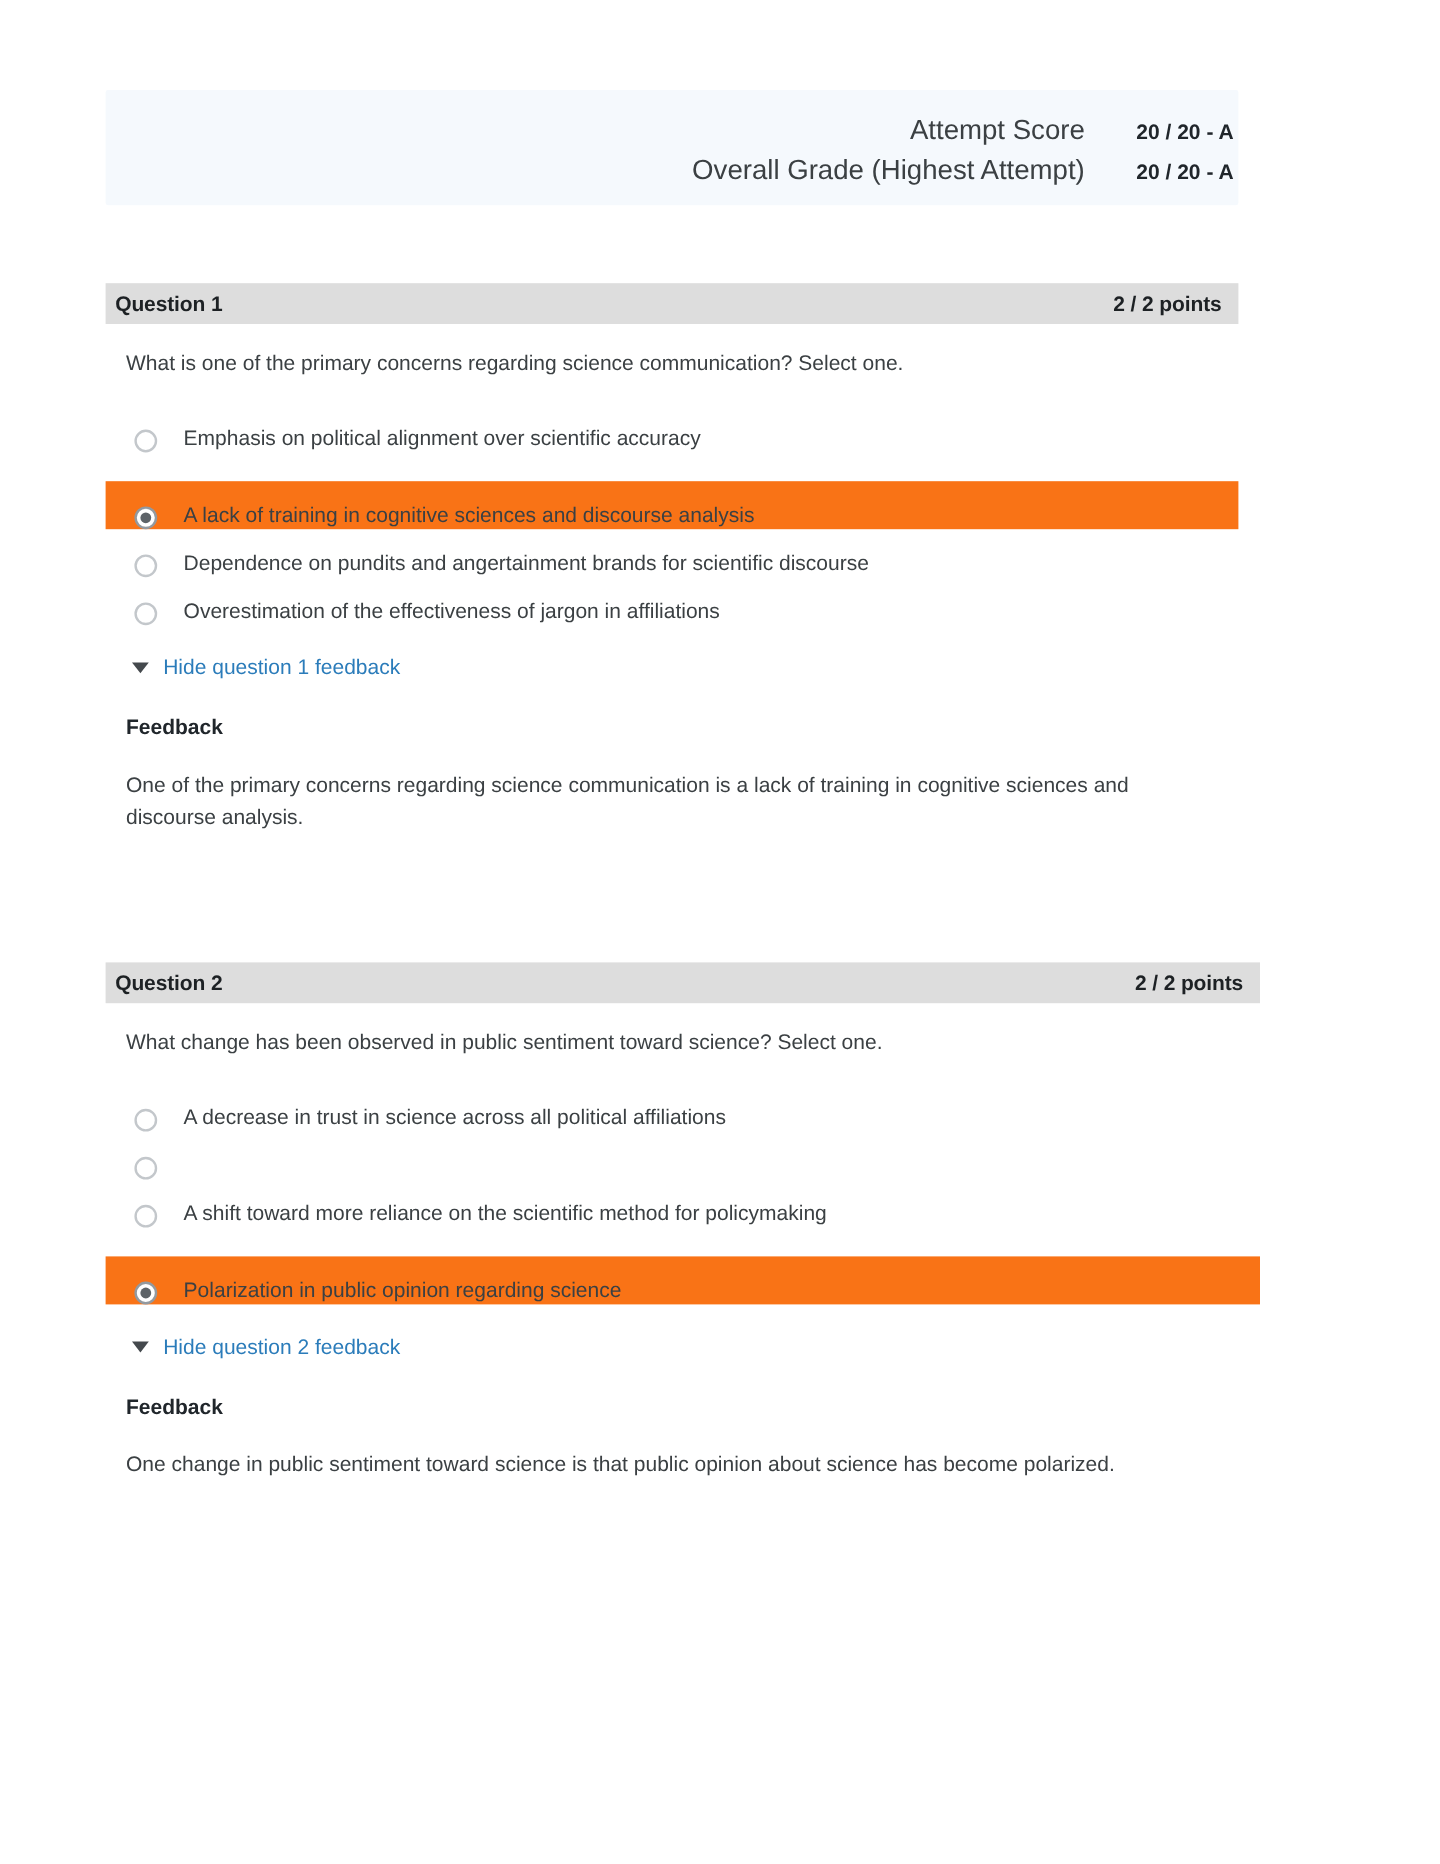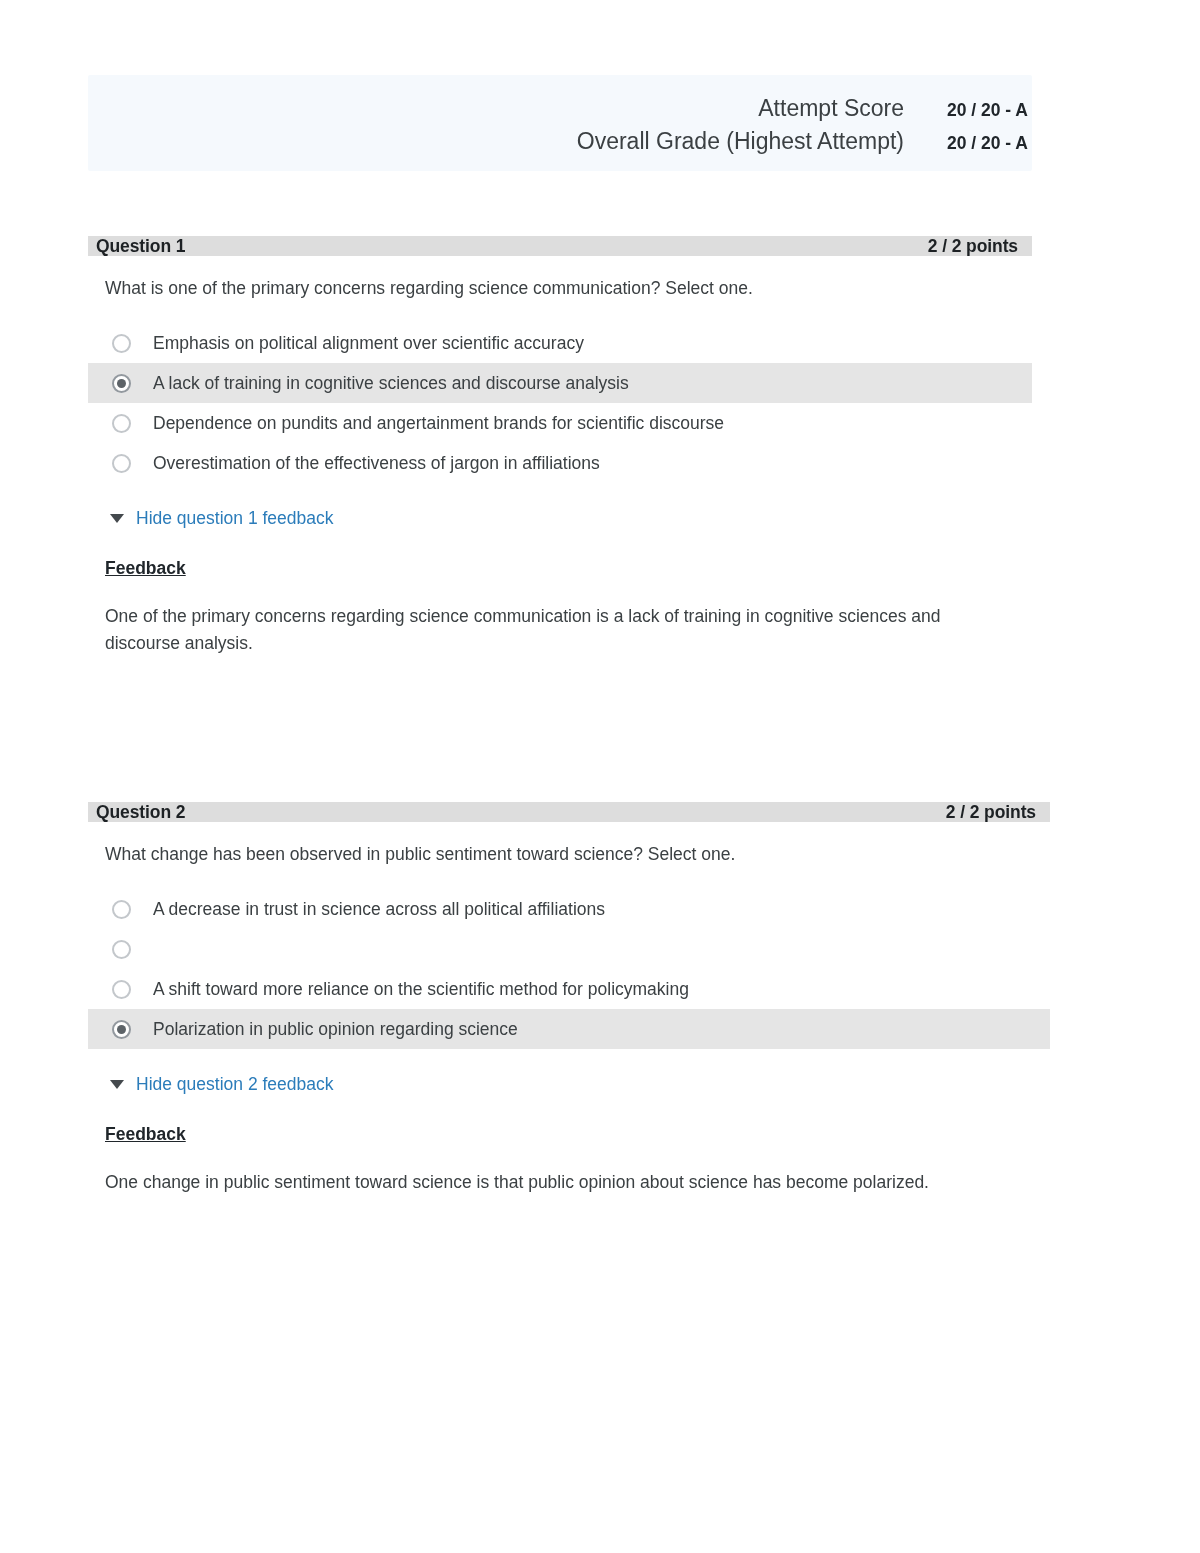--- a/index.html
+++ b/index.html
@@ -61,21 +61,21 @@
     padding-right: 4px;
   }
 
   
   .question {
     position: absolute;
     left: 88px;
   }
   .q-header {
     background: #dddddd;
-    height: 20px;
+    height: 34px;
     display: flex;
     align-items: center;
     justify-content: space-between;
     padding: 0 14px 0 8px;
     box-sizing: border-box;
   }
   .q-title {
     font-size: 17.5px;
     font-weight: 700;
     color: #1d2124;
@@ -94,27 +94,28 @@
     margin-left: 17px;
     line-height: 1.45;
   }
 
   
   .options {
     margin-top: 22px;
   }
   .option {
     display: flex;
-    align-items: center;
+    align-items: flex-end;
     min-height: 40px;
     padding-left: 24px;
     box-sizing: border-box;
   }
   .option.selected {
-    background: #e5e5e5;
+    background: #f97316;
+    margin-top: 24px;
   }
   .radio {
     width: 19px;
     height: 19px;
     border-radius: 50%;
     border: 2px solid #c3c7cb;
     box-sizing: border-box;
     flex: 0 0 auto;
     background: #ffffff;
     position: relative;
@@ -163,21 +164,20 @@
     font-size: 17.5px;
     color: #2b7cba;
     line-height: 1.3;
   }
   .feedback-heading {
     font-size: 17.5px;
     font-weight: 700;
     color: #20262b;
     margin-top: 28px;
     margin-left: 17px;
-    text-decoration: underline;
   }
   .feedback-body {
     font-size: 17.5px;
     color: #3b4043;
     margin-top: 24px;
     margin-left: 17px;
     line-height: 1.55;
   }
 </style>
 </head>

